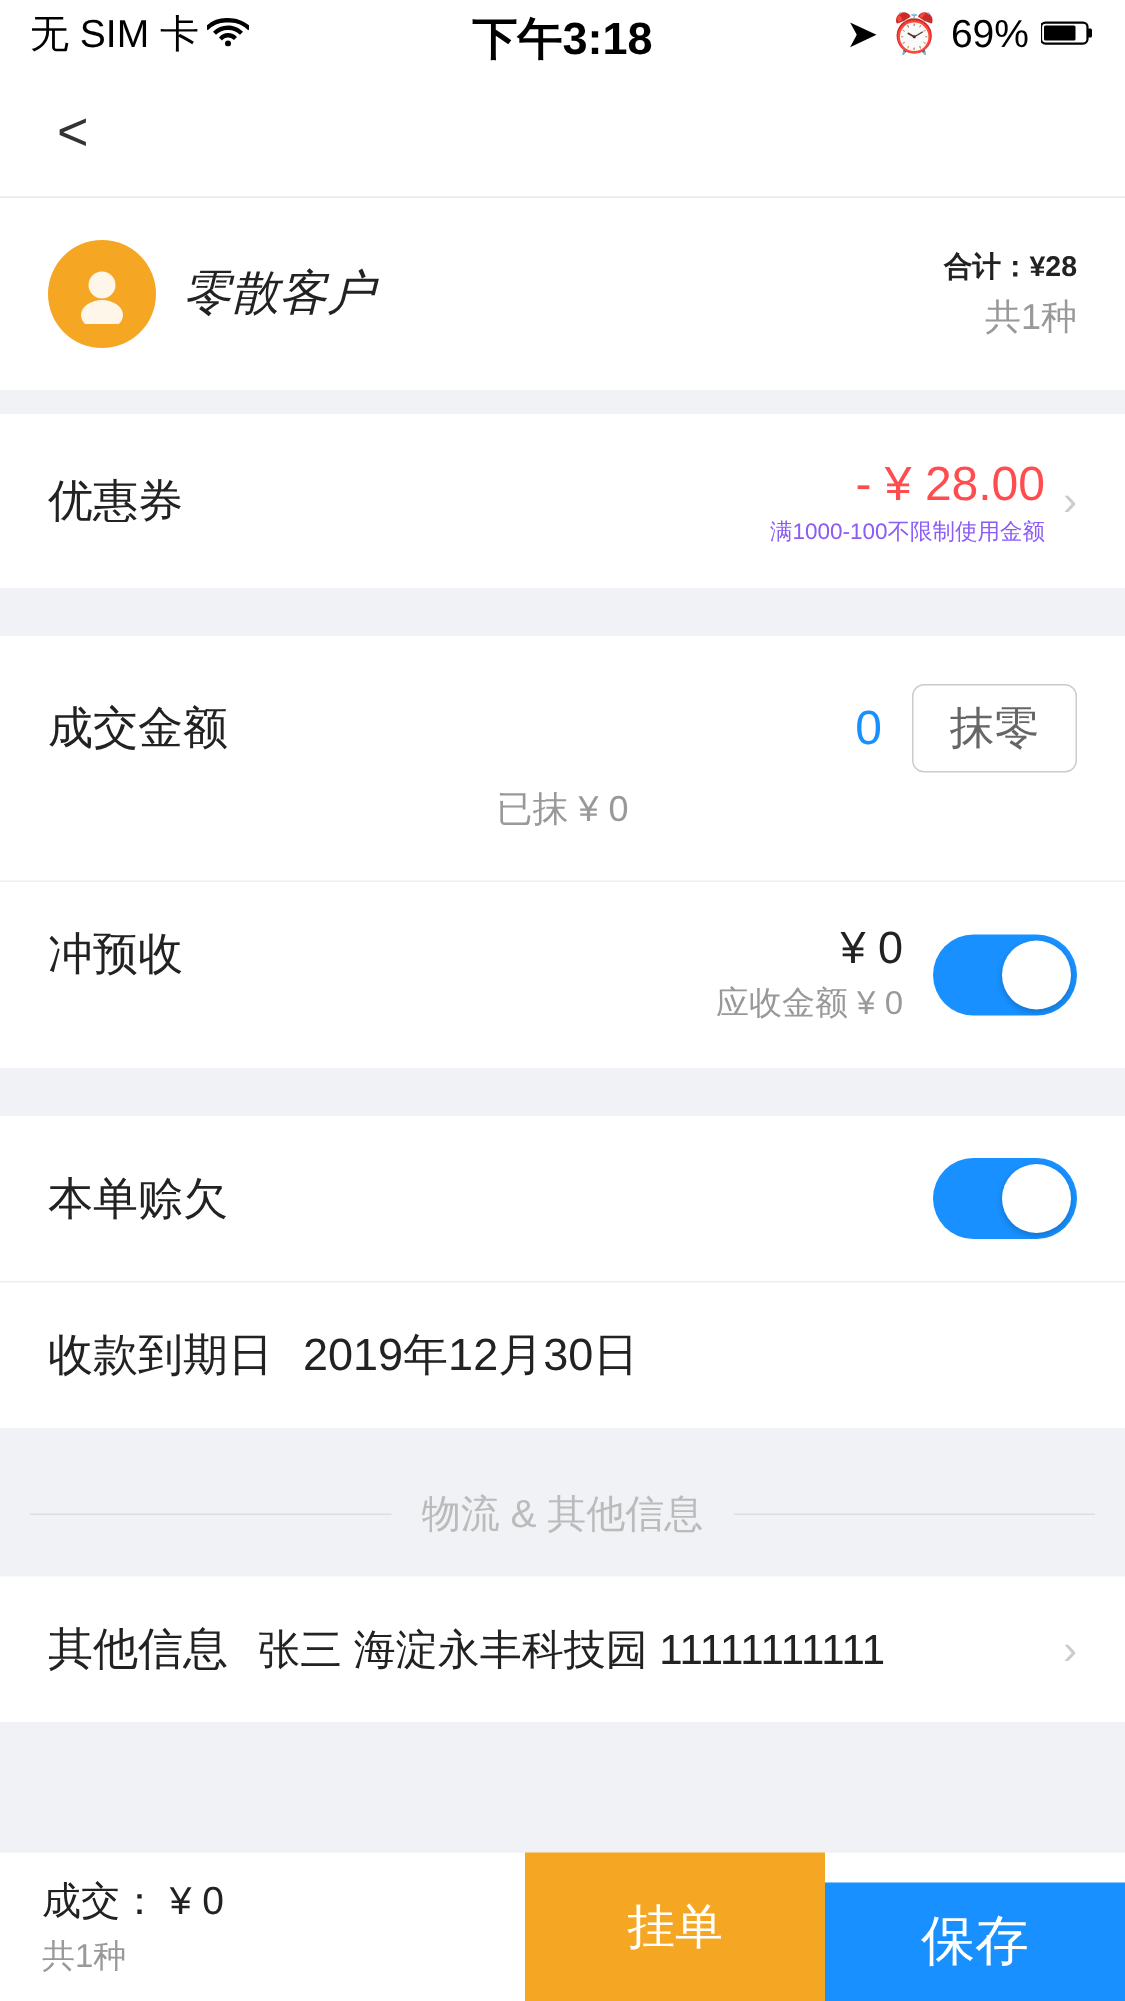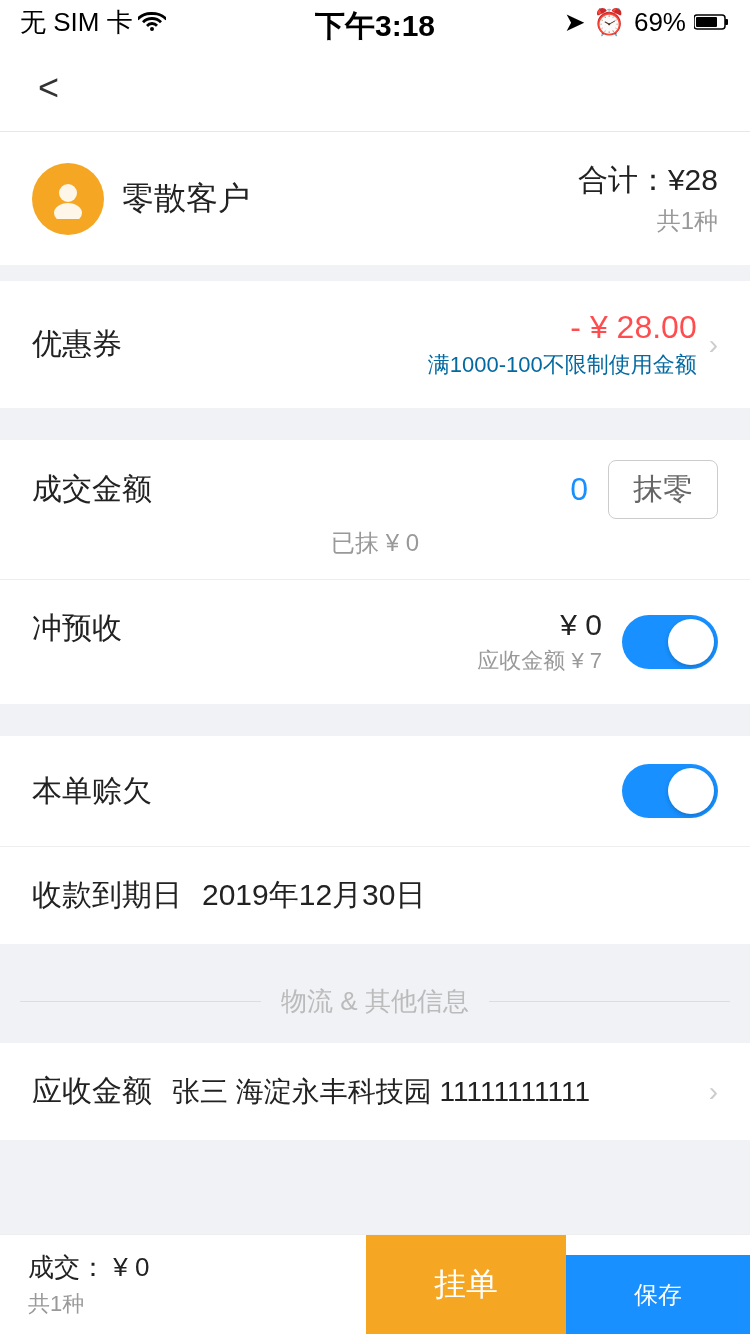--- a/index.html
+++ b/index.html
@@ -105,28 +105,29 @@
       background: #f5a623;
       display: flex;
       align-items: center;
       justify-content: center;
       color: #fff;
       font-size: 36px;
     }
     .customer-name {
       font-size: 32px;
       color: #222;
+      font-style: italic;
     }
     .customer-right {
       text-align: right;
     }
     .customer-total {
-      font-size: 30px;
-      color: #222;
-      font-weight: 400;
+      font-size: 19px;
+      color: #222;
+      font-weight: 700;
     }
     .customer-count {
       font-size: 24px;
       color: #999;
       margin-top: 4px;
     }
 
     
     .coupon-row {
       display: flex;
@@ -138,40 +139,40 @@
     .coupon-label {
       font-size: 30px;
       color: #222;
     }
     .coupon-amount {
       font-size: 32px;
       color: #ff4d4f;
       font-weight: 500;
     }
     .coupon-desc {
-      font-size: 22px;
-      color: #0369a1;
+      font-size: 15px;
+      color: #8b5cf6;
       margin-top: 4px;
       text-align: right;
     }
     .chevron-icon {
       color: #ccc;
       font-size: 28px;
     }
 
     
     .gray-section {
       background: #f0f2f5;
       height: 16px;
     }
 
     
     .amount-section {
       background: #fff;
-      padding: 20px 32px;
+      padding: 32px 32px;
     }
     .amount-row {
       display: flex;
       align-items: center;
       justify-content: space-between;
       margin-bottom: 8px;
     }
     .amount-label {
       font-size: 30px;
       color: #222;
@@ -367,26 +368,26 @@
       width: 200px;
       background: #f5a623;
       display: flex;
       align-items: center;
       justify-content: center;
       font-size: 32px;
       color: #fff;
       cursor: pointer;
     }
     .bottom-btn-save {
-      width: 184px;
+      width: 200px;
       background: #1890ff;
       display: flex;
       align-items: center;
       justify-content: center;
-      font-size: 24px;
+      font-size: 36px;
       color: #fff;
       cursor: pointer;
       margin-top: 20px;
     }
 
     
     .bottom-spacer {
       height: 100px;
     }
   </style>
@@ -468,21 +469,21 @@
       </div>
       <div class="amount-sub">已抹  ¥ 0</div>
     </div>
 
     <div class="prepay-section">
       <div class="prepay-row">
         <span class="prepay-label">冲预收</span>
         <div class="prepay-right">
           <div class="prepay-amount">
             <div class="prepay-value">¥ 0</div>
-            <div class="prepay-sub">应收金额 ¥ 7</div>
+            <div class="prepay-sub">应收金额 ¥ 0</div>
           </div>
           <div class="toggle">
             <div class="toggle-knob"></div>
           </div>
         </div>
       </div>
     </div>
   </div>
 
   <div class="gray-section"></div>
@@ -503,21 +504,21 @@
   </div>
 
   <div class="logistics-divider">
     <div class="logistics-text">
       <span>物流 &amp; 其他信息</span>
     </div>
   </div>
 
   <div class="card" style="margin-top:0;">
     <div class="address-section">
-      <span class="address-label">应收金额</span>
+      <span class="address-label">其他信息</span>
       <span class="address-value">张三 海淀永丰科技园 11111111111</span>
       <span class="chevron-icon" style="margin-left:10px;">›</span>
     </div>
   </div>
 
   <div class="bottom-spacer"></div>
 </div>
 
 <div class="bottom-bar">
   <div class="bottom-summary">

